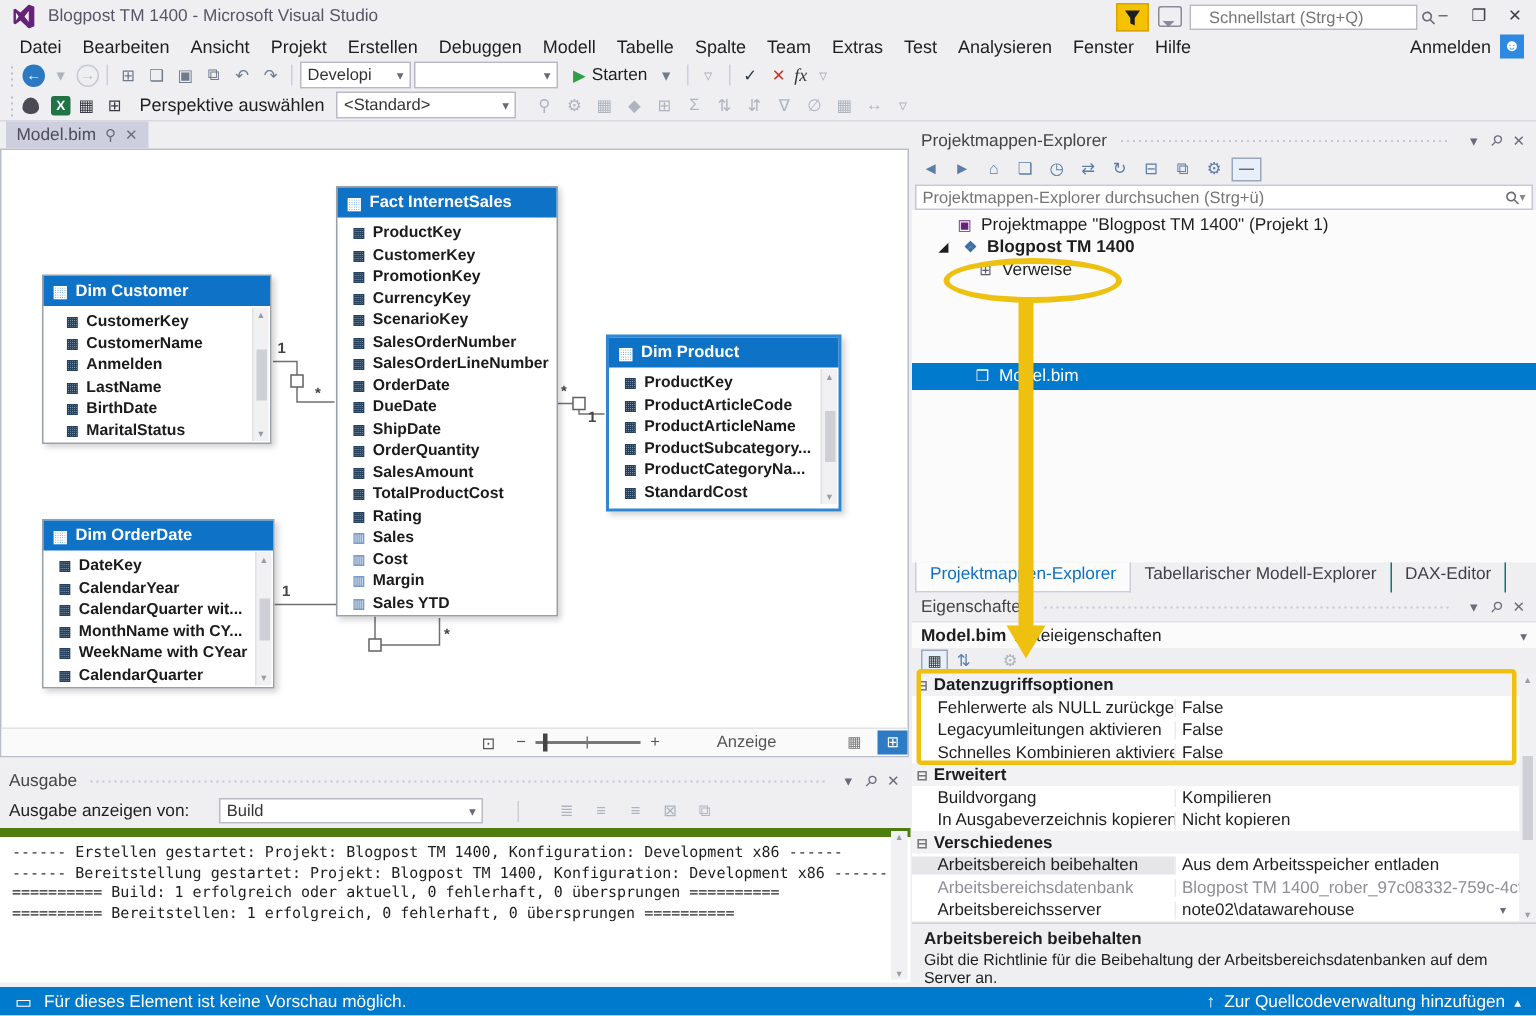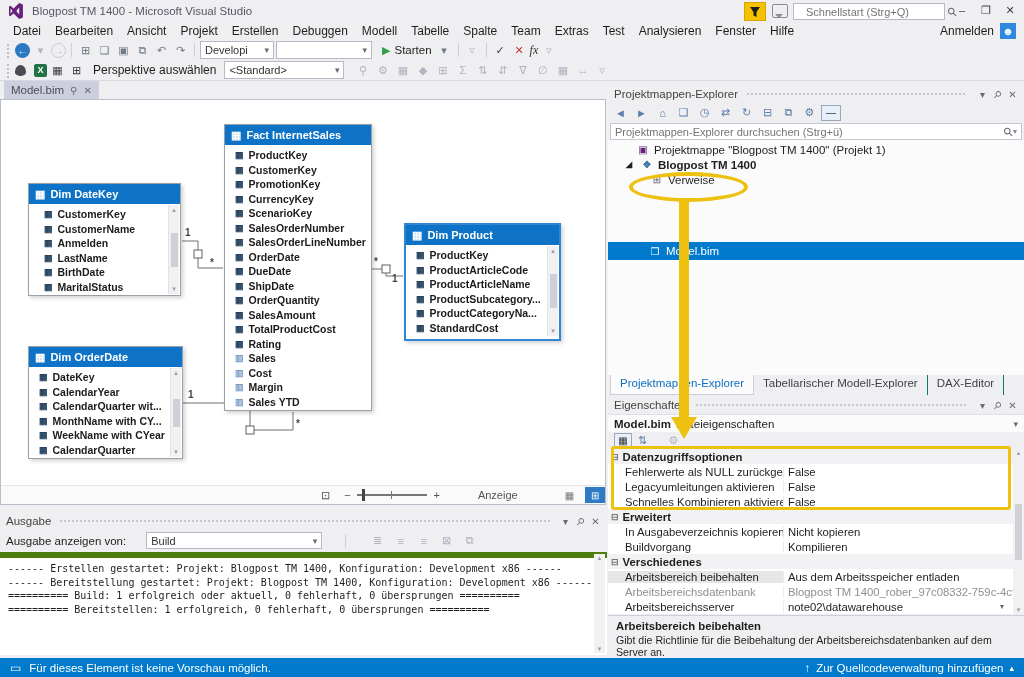--- a/index.html
+++ b/index.html
@@ -246,21 +246,21 @@
       <span class="rel-label" style="left:184px;top:127px">1</span>
       <span class="rel-label" style="left:209px;top:157px">*</span>
       <span class="rel-label" style="left:187px;top:289px">1</span>
       <span class="rel-label" style="left:295px;top:318px">*</span>
       <span class="rel-label" style="left:373px;top:156px">*</span>
       <span class="rel-label" style="left:391px;top:173px">1</span>
 
       <div class="dtable" style="left:27px;top:83px;width:153px;height:113px">
         <div class="dt-hd">
             <span>▦</span>
-            <span>Dim DateKey</span>
+            <span>Dim Customer</span>
           </div>
         <div class="dt-bd" style="height:91px">
           <div>
               <div class="drow">
                 <span class="ci"></span>
                 <span class="ci">▦</span>
                 <span>CustomerKey</span>
               </div>
               <div class="drow">
                 <span class="ci"></span>
@@ -616,26 +616,26 @@
           </div>
           </div>
       </div>
       <div>
         <div class="pcat">
           <span class="box">⊟</span>
           <span>Erweitert</span>
         </div>
         <div>
             <div class="prow">
+            <span class="plab">Buildvorgang</span>
+              <span class="pval">Kompilieren</span>
+          </div>
+            <div class="prow">
             <span class="plab">In Ausgabeverzeichnis kopieren</span>
               <span class="pval">Nicht kopieren</span>
-          </div>
-            <div class="prow">
-            <span class="plab">Buildvorgang</span>
-              <span class="pval">Kompilieren</span>
           </div>
           </div>
       </div>
       <div>
         <div class="pcat">
           <span class="box">⊟</span>
           <span>Verschiedenes</span>
         </div>
         <div class="grp-misc">
             <div class="prow">

